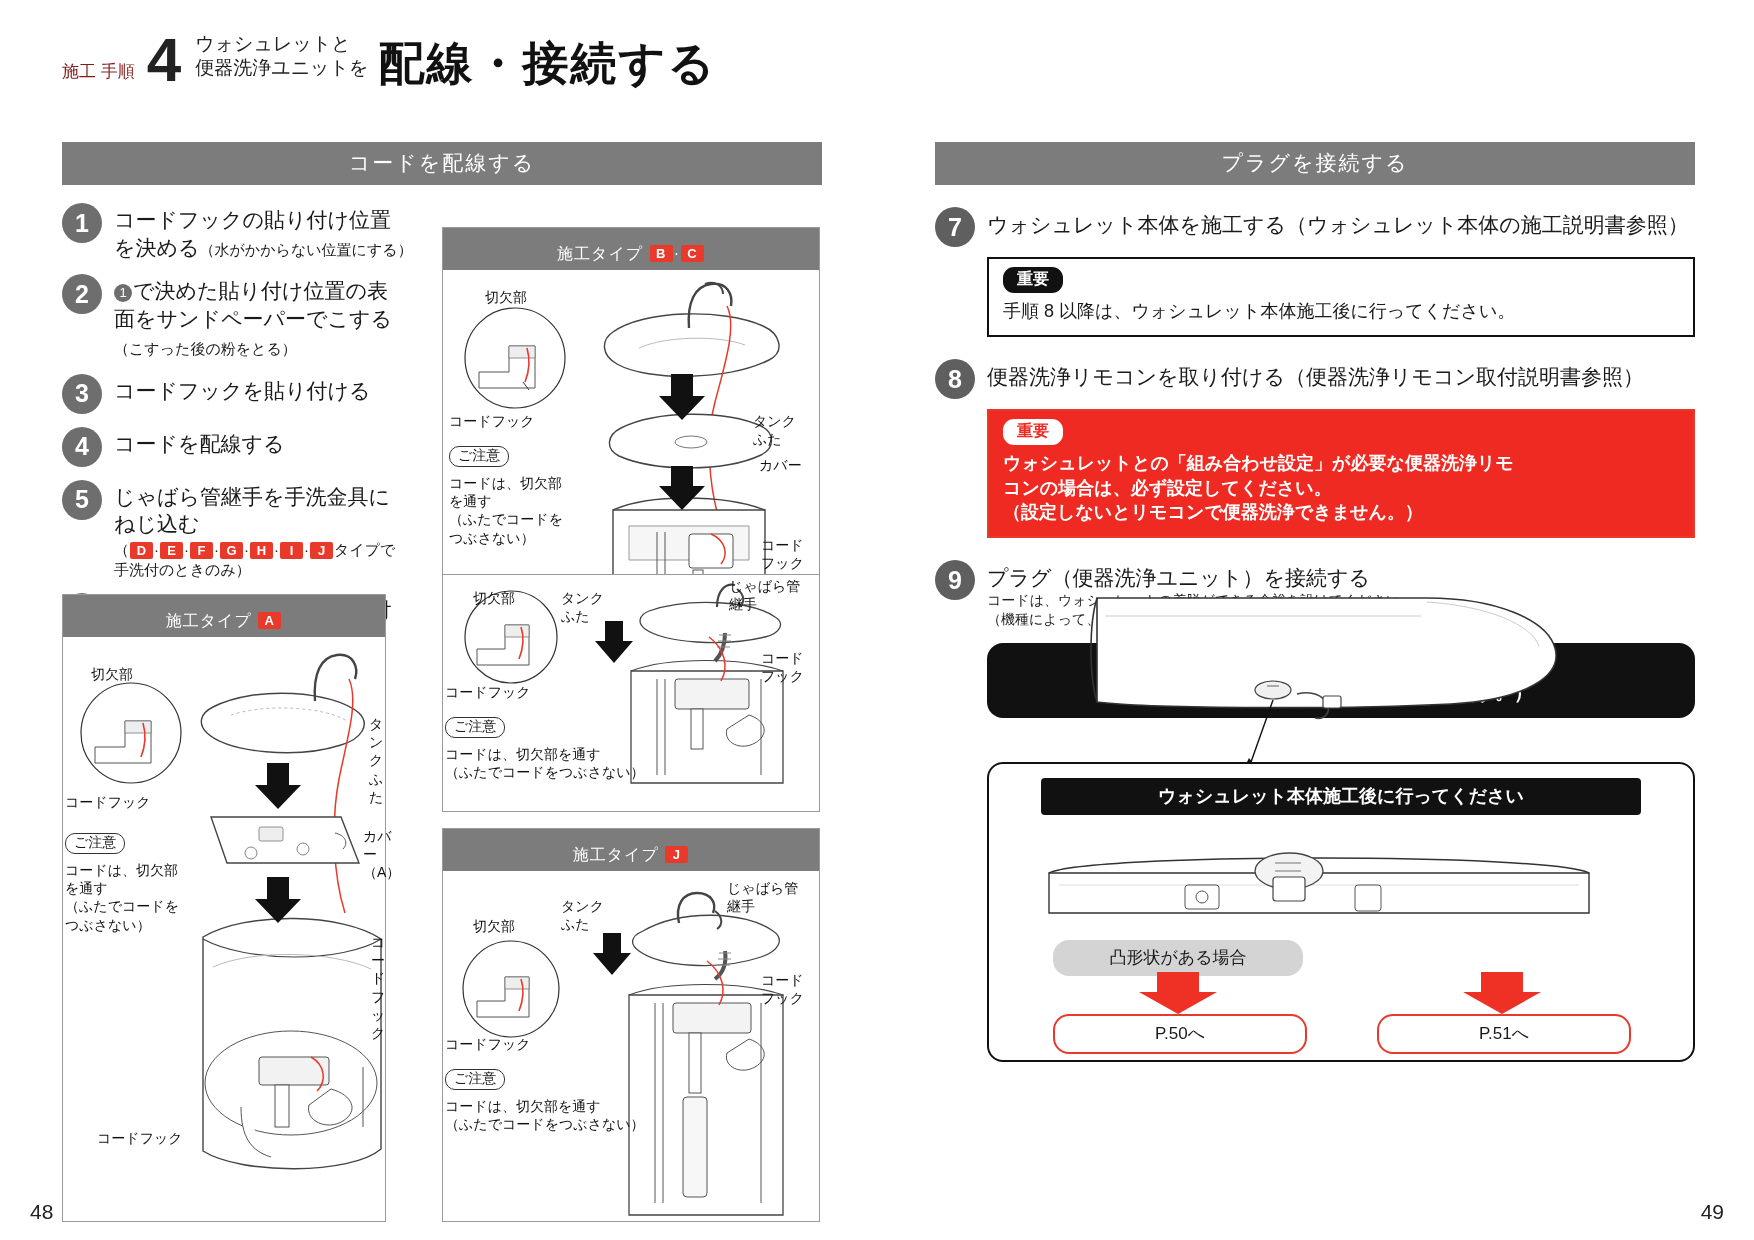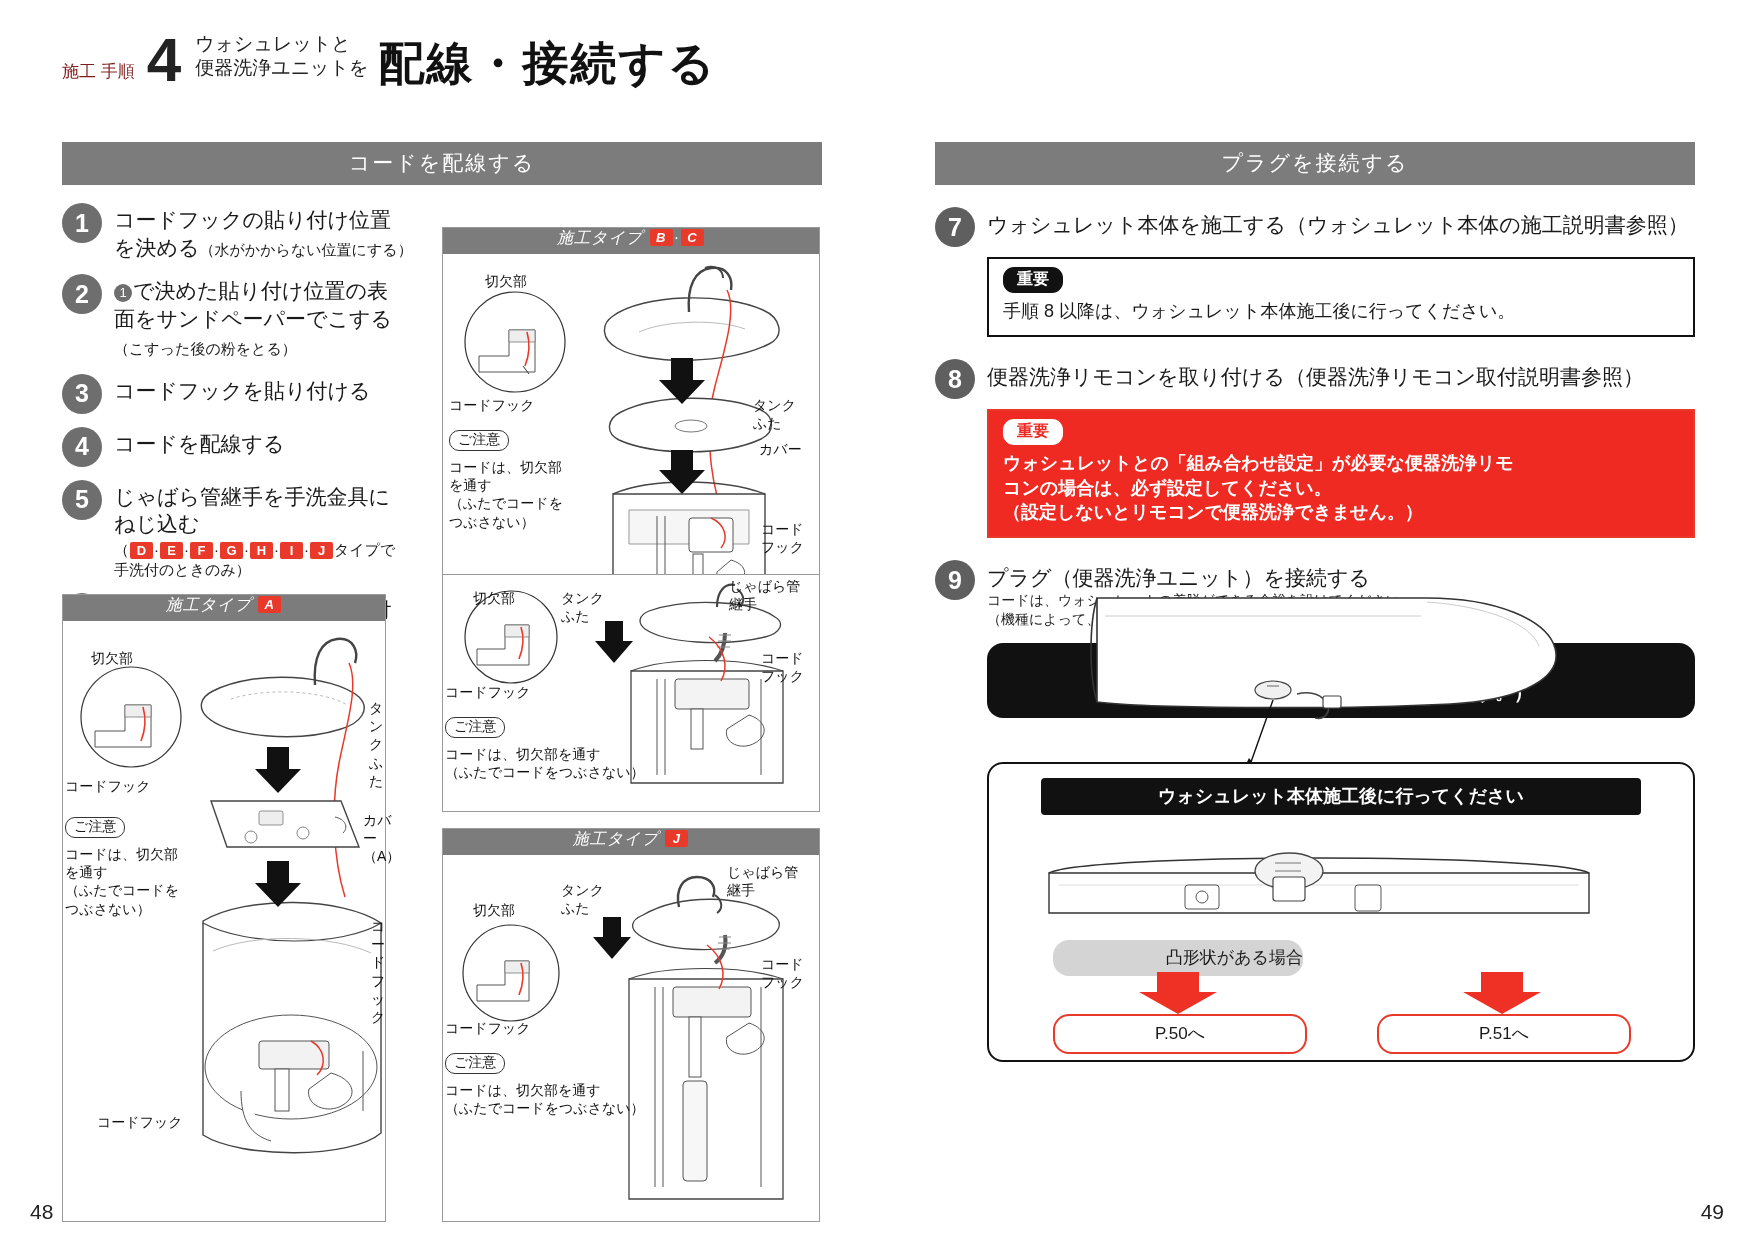--- a/index.html
+++ b/index.html
@@ -109,23 +109,22 @@
     position: relative;
     border: 1px solid #9a9a9a;
     box-sizing: border-box;
     background: #fff;
   }
   .fig-head {
     background: #7c7c7c;
     color: #fff;
     text-align: center;
     font-size: 16px;
-    padding: 0 0 5px;
+    padding: 16px 0 5px;
     letter-spacing: 1px;
-    font-style: italic;
   }
   .fig-head .tb { vertical-align: 1px; }
   .fig-body { position: relative; }
 
   .cap {
     position: absolute;
     font-size: 14px;
     line-height: 1.3;
     color: #111;
     white-space: pre-line;
@@ -196,21 +195,21 @@
     background: #111; color: #fff;
     border-radius: 4px;
     text-align: center;
     font-size: 18px; font-weight: bold;
     padding: 6px 0 7px;
   }
   .grey-pill {
     position: absolute;
     background: #d4d4d4;
     border-radius: 16px;
-    text-align: right;
+    text-align: center;
     font-size: 17px;
     padding: 6px 0 7px;
     width: 250px;
   }
   .wht-pill {
     position: absolute;
     background: #fff;
     border: 2px solid #e8392a;
     border-radius: 16px;
     text-align: center;

